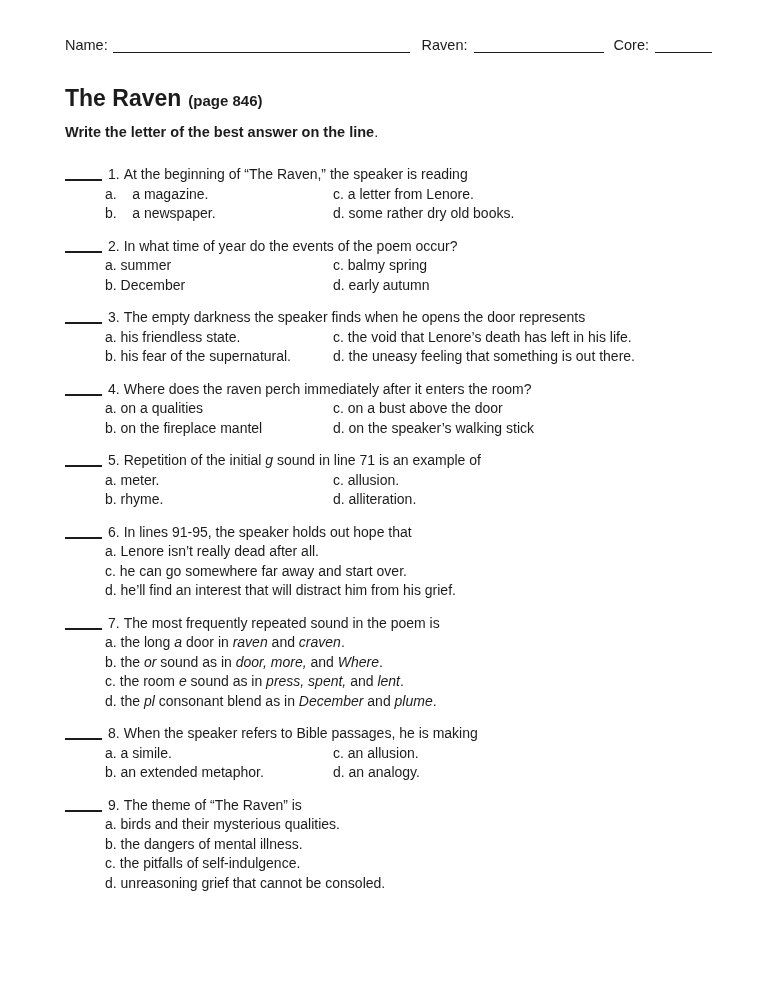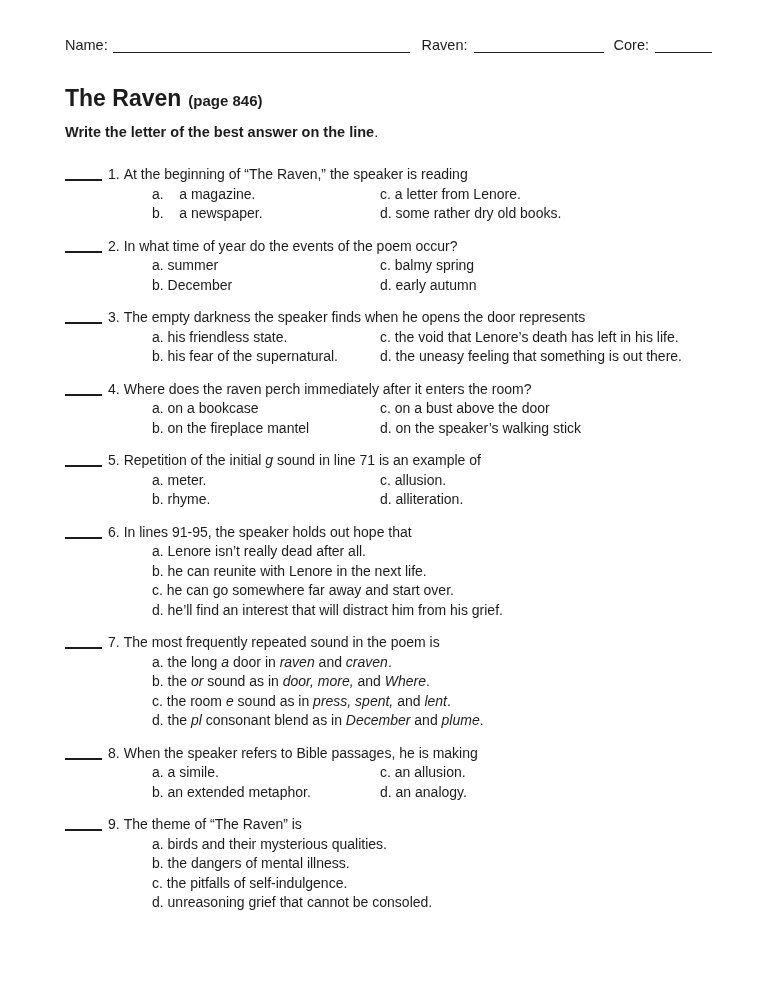--- a/index.html
+++ b/index.html
@@ -36,21 +36,21 @@
   
   .questions { margin-top:23px; }
   .question { margin-bottom:13px; }
   .q-line { }
   .blank {
     display:inline-block; width:37px; height:12px;
     border-bottom:2px solid #1c1c1c;
     transform:translateY(2px);
   }
   .q-num { margin:0 4px 0 6px; }
-  .opts { margin-left:87px; }
+  .opts { margin-left:40px; }
   .opts.grid { display:grid; grid-template-columns:228px 1fr; }
   .opts.list .opt { display:block; }
   .opt em, .q-text em { font-style:italic; }
 </style>
 </head>
 <body>
 
 <div class="page">
 
   <div class="header-row">
@@ -106,21 +106,21 @@
         <span class="opt">b. his fear of the supernatural.</span>
         <span class="opt">d. the uneasy feeling that something is out there.</span>
       </div>
     </div>
 
     <div class="question">
       <div class="q-line">
         <span class="blank"></span><span class="q-num">4.</span><span class="q-text">Where does the raven perch immediately after it enters the room?</span>
       </div>
       <div class="opts grid">
-        <span class="opt">a. on a bookcase</span>
+        <span class="opt">a. on a qualities</span>
         <span class="opt">c. on a bust above the door</span>
         <span class="opt">b. on the fireplace mantel</span>
         <span class="opt">d. on the speaker’s walking stick</span>
       </div>
     </div>
 
     <div class="question">
       <div class="q-line">
         <span class="blank"></span><span class="q-num">5.</span><span class="q-text"><span>Repetition of the initial </span><em>g</em><span> sound in line 71 is an example of</span></span>
       </div>
@@ -131,21 +131,20 @@
         <span class="opt">d. alliteration.</span>
       </div>
     </div>
 
     <div class="question">
       <div class="q-line">
         <span class="blank"></span><span class="q-num">6.</span><span class="q-text">In lines 91-95, the speaker holds out hope that</span>
       </div>
       <div class="opts list">
         <span class="opt">a. Lenore isn’t really dead after all.</span>
-        <span class="opt">b. he can reunite with Lenore in the next life.</span>
         <span class="opt">c. he can go somewhere far away and start over.</span>
         <span class="opt">d. he’ll find an interest that will distract him from his grief.</span>
       </div>
     </div>
 
     <div class="question">
       <div class="q-line">
         <span class="blank"></span><span class="q-num">7.</span><span class="q-text">The most frequently repeated sound in the poem is</span>
       </div>
       <div class="opts list">

